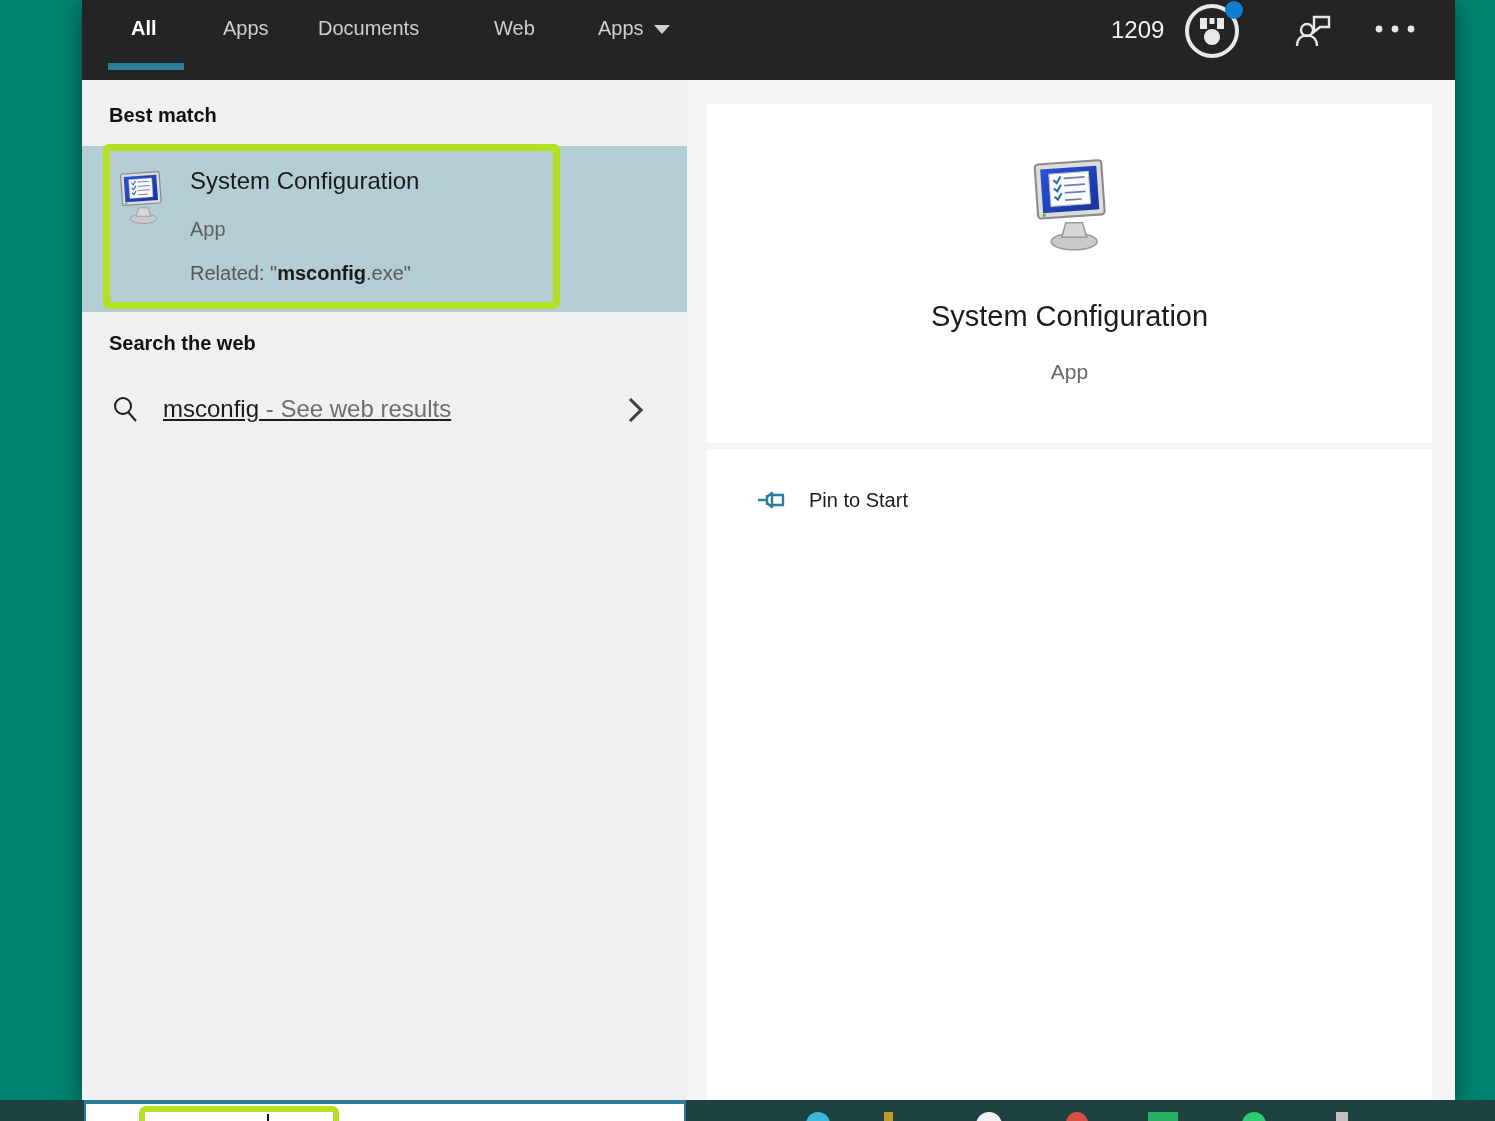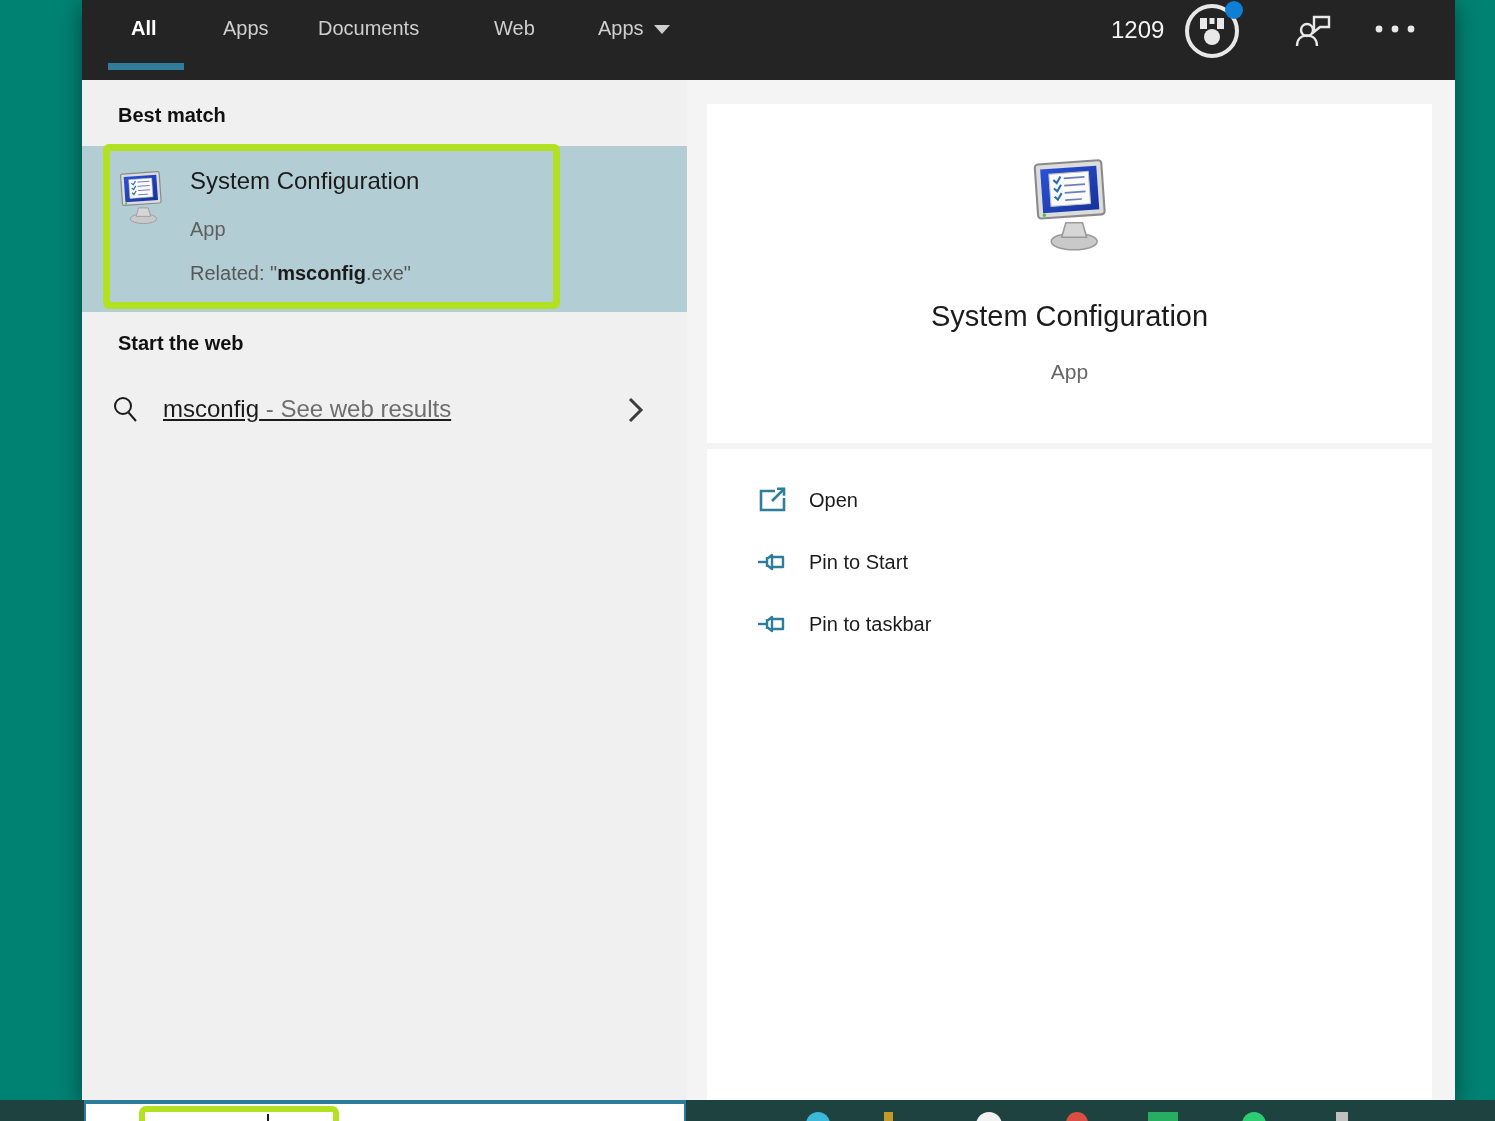--- a/index.html
+++ b/index.html
@@ -16,21 +16,21 @@
   .tab.selected{color:#ffffff;font-weight:bold;}
   .tab-underline{position:absolute;left:26px;top:63px;width:76px;height:7px;background:#2e7d9b;}
   .caret-down{display:inline-block;width:0;height:0;border-left:8px solid transparent;border-right:8px solid transparent;
               border-top:9px solid #cfcfcf;margin-left:10px;vertical-align:middle;}
   .rewards-count{position:absolute;left:1029px;top:16px;font-size:24px;color:#f2f2f2;}
   .topbar svg{position:absolute;}
 
   
   .content{position:absolute;left:0;top:80px;width:100%;height:1020px;background:#f4f4f4;}
   .left-panel{position:absolute;left:0;top:0;width:605px;height:100%;background:#f0f0f0;}
-  .section-label{position:absolute;left:36px;font-size:20px;font-weight:bold;color:#111;}
+  .section-label{position:absolute;left:27px;font-size:20px;font-weight:bold;color:#111;}
   .bm-selection{position:absolute;left:0;top:66px;width:605px;height:166px;background:#b3cdd5;cursor:pointer;}
   .green-box{position:absolute;left:21px;top:64px;width:457px;height:165px;border:7px solid #b1e120;border-radius:6px;box-sizing:border-box;pointer-events:none;}
   .bm-icon{position:absolute;left:30px;top:88px;width:58px;height:58px;}
   .bm-title{position:absolute;left:108px;top:87px;font-size:24px;color:#1b1b1b;}
   .bm-sub{position:absolute;left:108px;top:138px;font-size:20px;color:#5f5f5f;}
   .bm-related{position:absolute;left:108px;top:182px;font-size:20px;color:#575757;}
   .bm-related b{color:#1b1b1b;}
   .web-row{position:absolute;left:0;top:300px;width:605px;height:64px;cursor:pointer;}
   .web-icon{position:absolute;left:28px;top:14px;}
   .web-text{position:absolute;left:81px;top:15px;font-size:24px;color:#1b1b1b;white-space:nowrap;text-decoration:underline;}
@@ -122,21 +122,21 @@
             <circle cx="22" cy="57" r="1.6" fill="#44c144"></circle>
           </g>
         </svg>
 
         <div class="bm-title">System Configuration</div>
         <div class="bm-sub">App</div>
         <div class="bm-related"><span>Related: "</span><b>msconfig</b><span>.exe"</span></div>
 
         <div class="green-box"></div>
 
-        <div class="section-label" style="top:252px">Start the web</div>
+        <div class="section-label" style="top:252px">Search the web</div>
 
         <div class="web-row">
           <svg class="web-icon" width="30" height="30" viewBox="0 0 30 30">
             <circle cx="13" cy="12" r="8" fill="none" stroke="#1b1b1b" stroke-width="2"></circle>
             <path d="M18.5 18.5 L26 27" stroke="#1b1b1b" stroke-width="2"></path>
           </svg>
           <div class="web-text"><span>msconfig</span><span class="dim"> - See web results</span></div>
           <svg class="web-chevron" width="20" height="28" viewBox="0 0 20 28">
             <path d="M5 3 L16 14 L5 25" fill="none" stroke="#3c3c3c" stroke-width="3"></path>
           </svg>
@@ -162,46 +162,31 @@
             <circle cx="22" cy="57" r="1.6" fill="#44c144"></circle>
           </g>
         </svg>
         <div class="hero-title">System Configuration</div>
         <div class="hero-sub">App</div>
       </div>
 
       <div class="card card-actions">
         <ul class="actions-list">
 
-          <li class="action-row">
-            <svg class="action-icon" viewBox="0 0 34 34">
-              <path d="M20 8 H6 V27 H29 V15" fill="none" stroke="#2e7d9c" stroke-width="2.6"></path>
-              <path d="M17 18 L29 6" stroke="#2e7d9c" stroke-width="2.6" fill="none"></path>
-              <path d="M22 5.7 h7 v7" stroke="#2e7d9c" stroke-width="2.6" fill="none"></path>
-            </svg>
-            <span class="action-label">Open</span>
-          </li>
 
 
 
           <li class="action-row">
             <svg class="action-icon" viewBox="0 0 34 34">
               <path d="M3 17 H12" stroke="#2e7d9c" stroke-width="2.4"></path>
               <path d="M12 12 V22 M12 14 L17 10 V24 L12 20 M17 12 H28 V22 H17" fill="none" stroke="#2e7d9c" stroke-width="2.4" stroke-linejoin="round"></path>
             </svg>
             <span class="action-label">Pin to Start</span>
           </li>
 
-          <li class="action-row">
-            <svg class="action-icon" viewBox="0 0 34 34">
-              <path d="M3 17 H12" stroke="#2e7d9c" stroke-width="2.4"></path>
-              <path d="M12 12 V22 M12 14 L17 10 V24 L12 20 M17 12 H28 V22 H17" fill="none" stroke="#2e7d9c" stroke-width="2.4" stroke-linejoin="round"></path>
-            </svg>
-            <span class="action-label">Pin to taskbar</span>
-          </li>
 
         </ul>
       </div>
     </div>
   </div>
 
   <div class="taskbar">
     <div class="tb-search">
       <div class="tb-green-box"></div>
       <div class="tb-cursor"></div>

